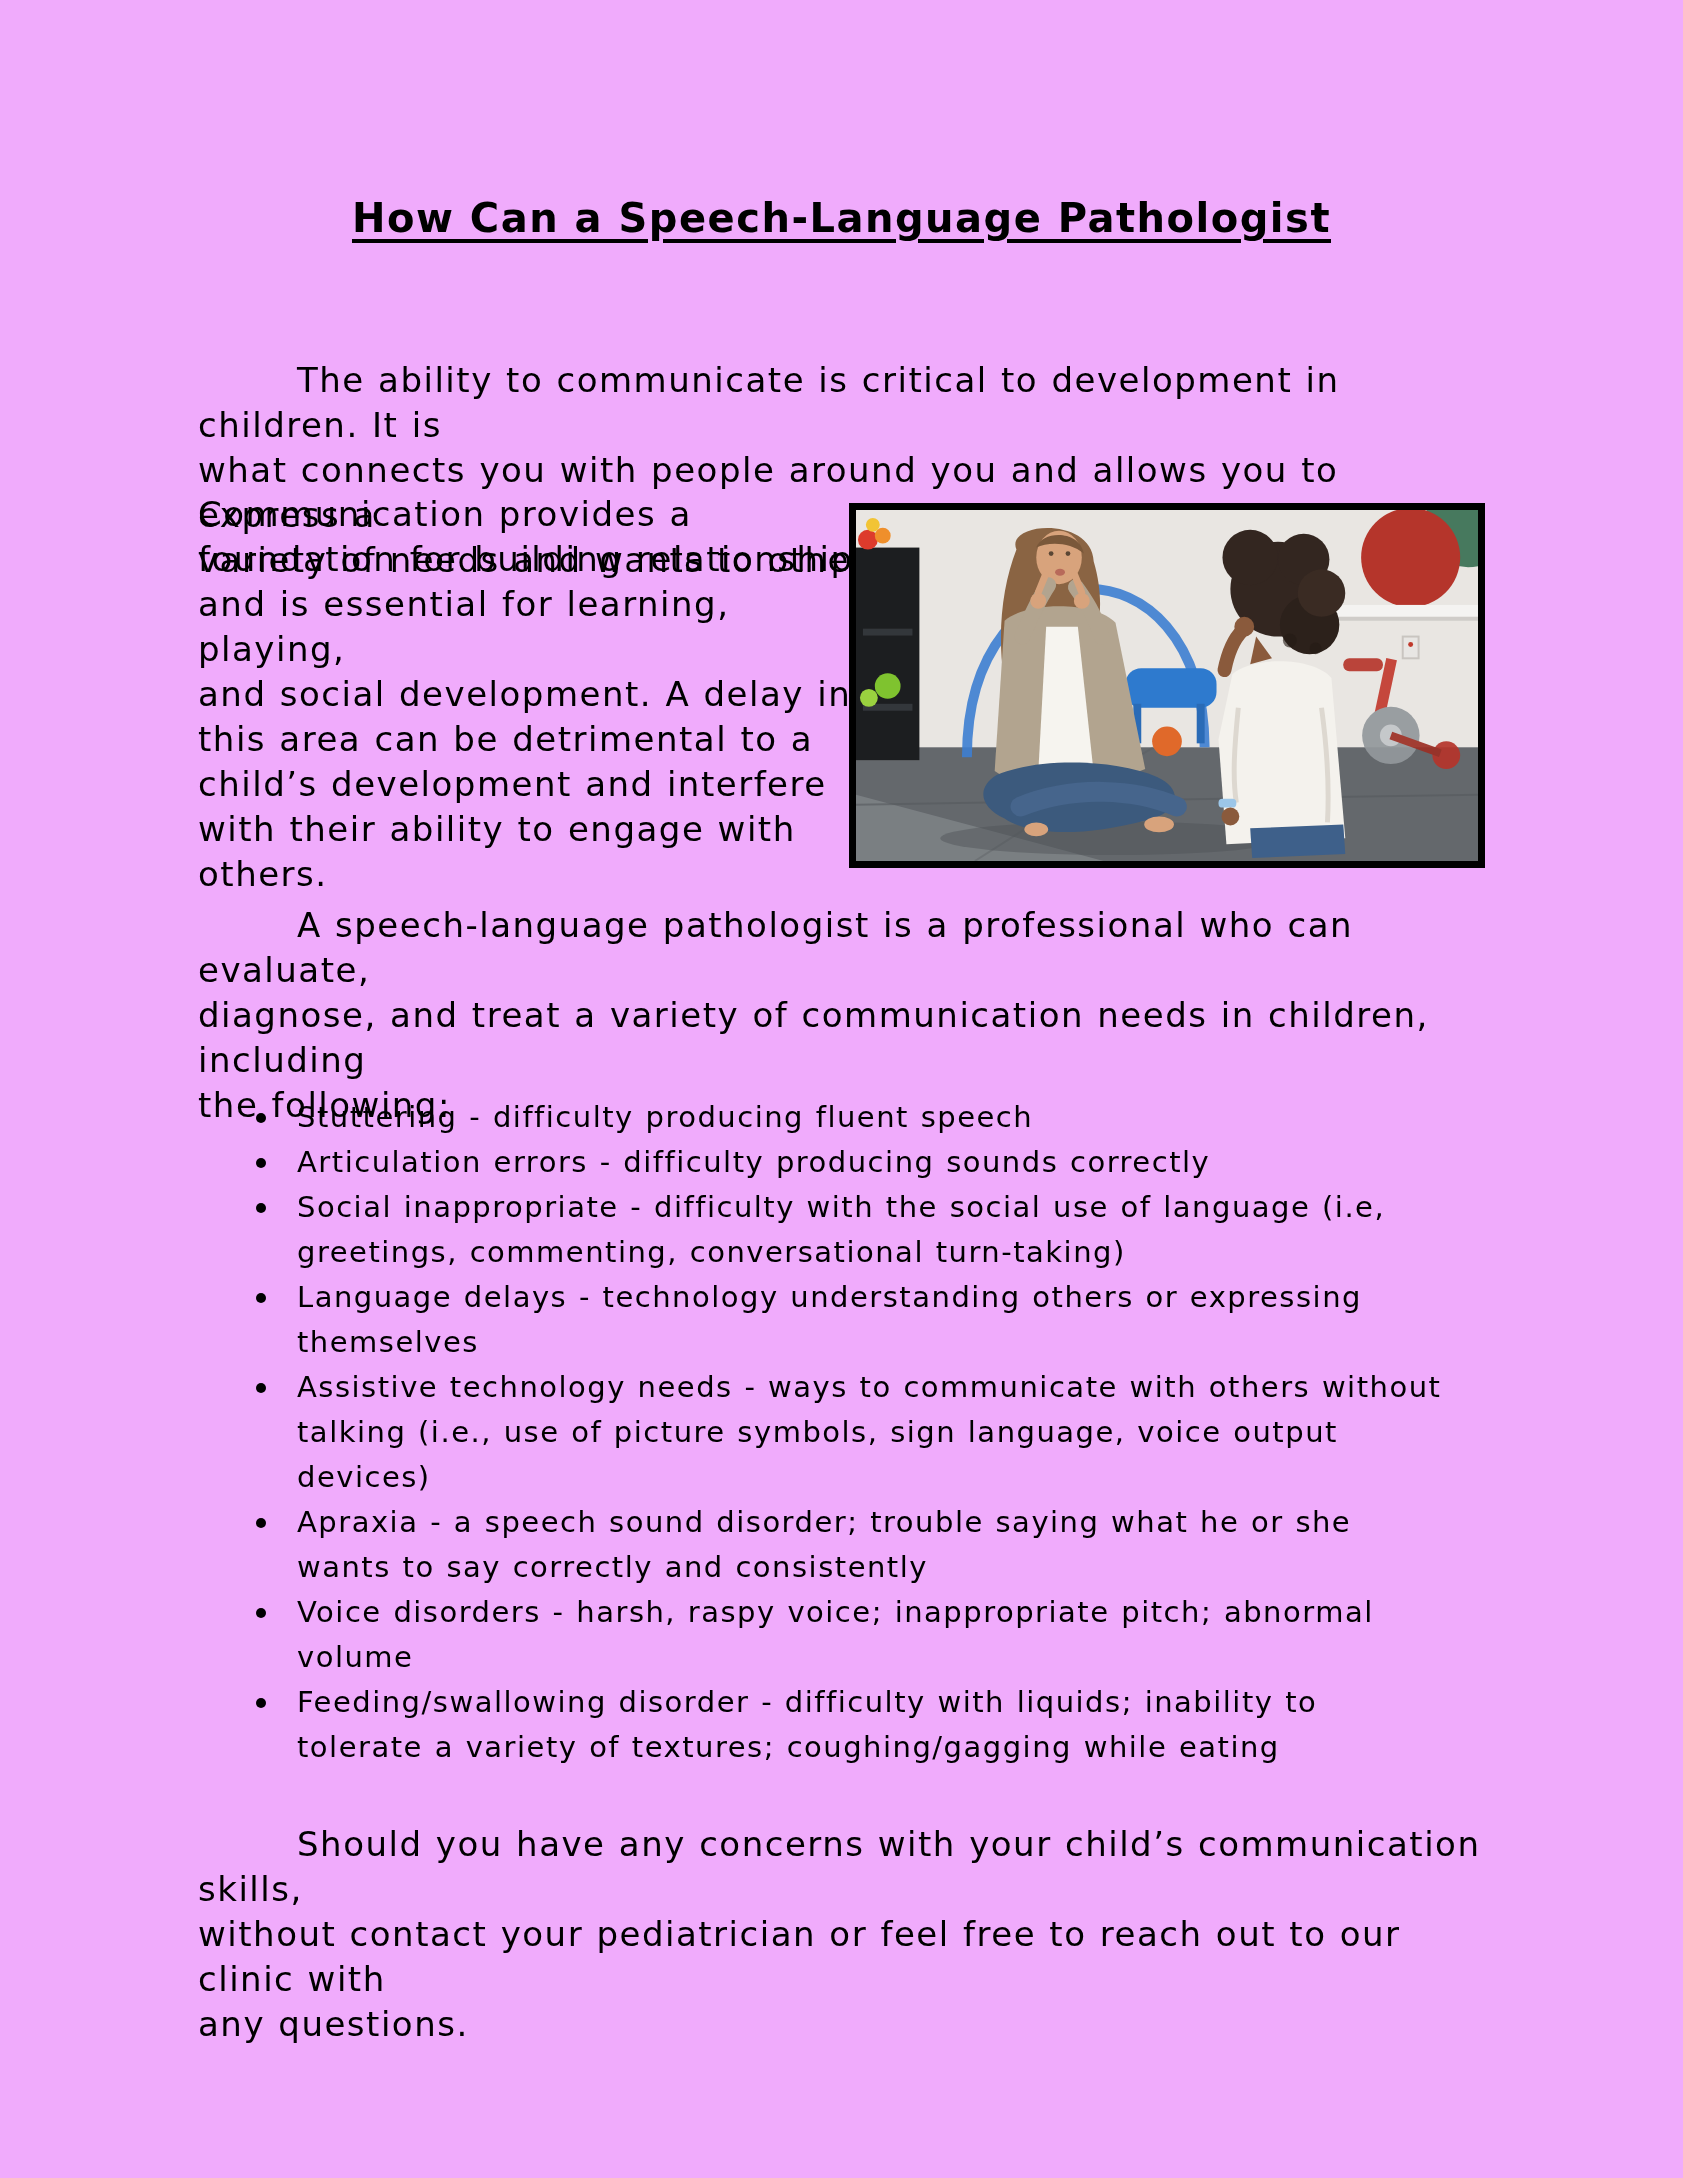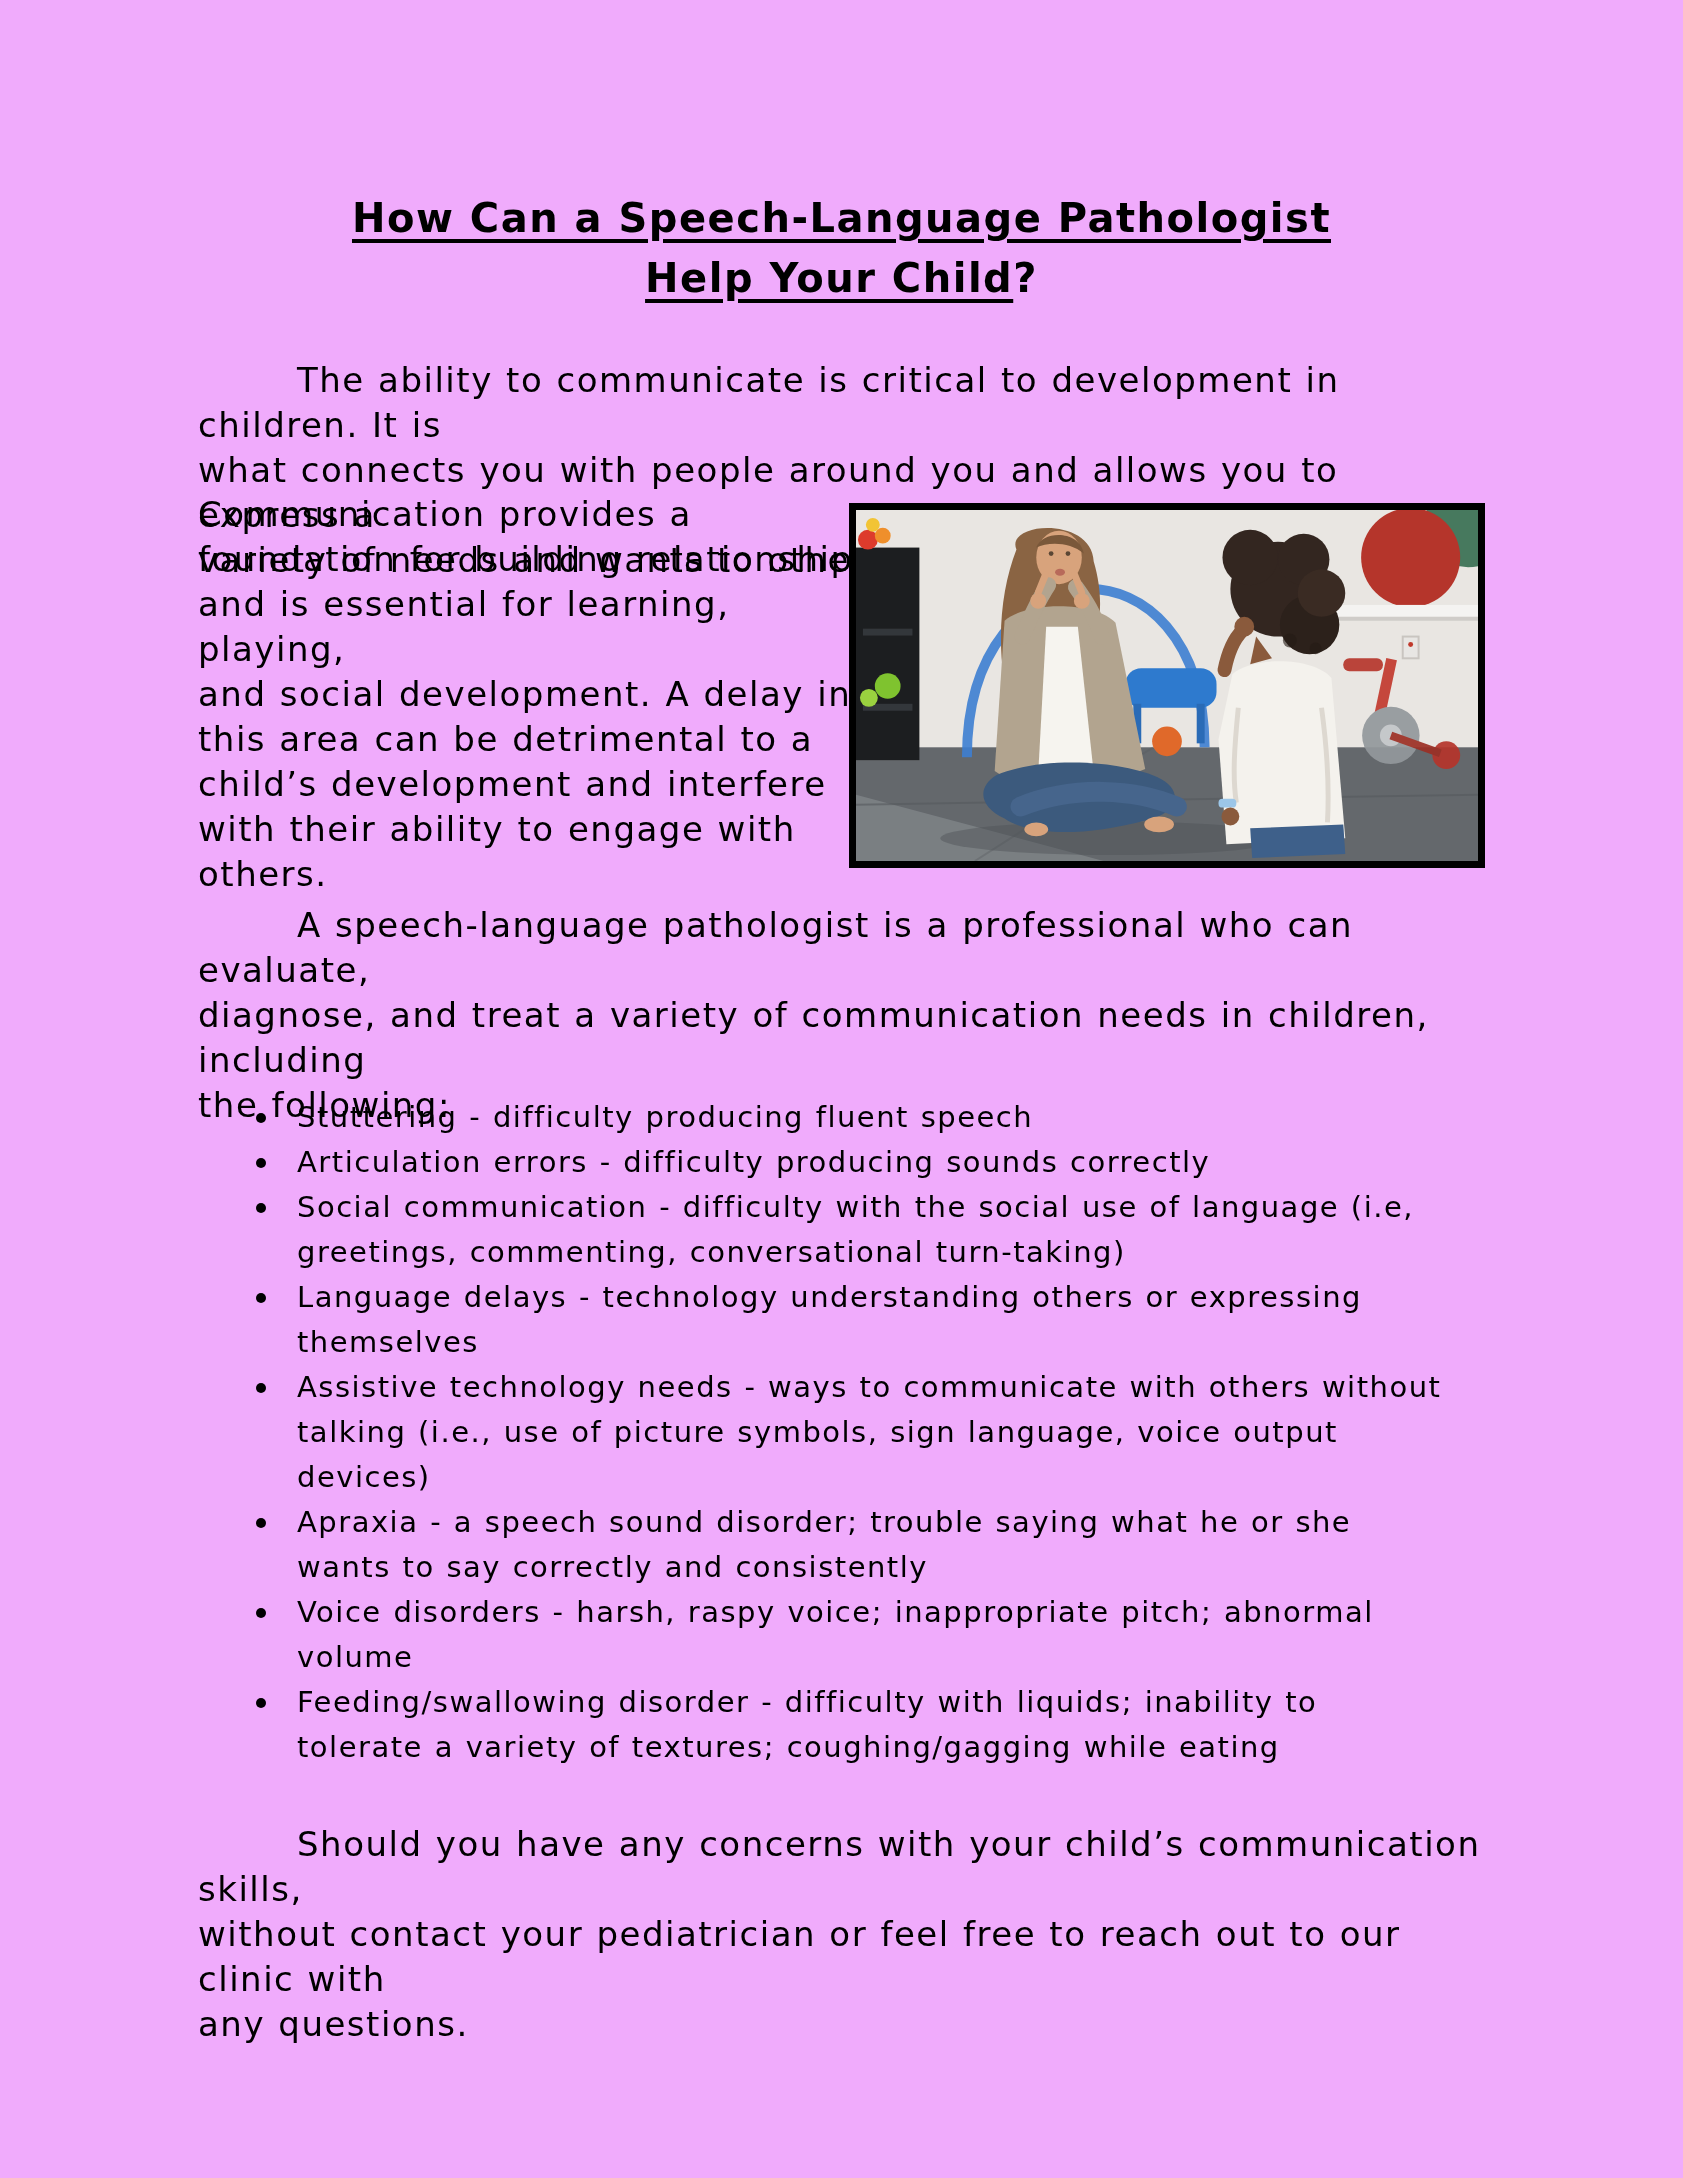--- a/index.html
+++ b/index.html
@@ -75,21 +75,20 @@
   }
   figure.photo svg { display: block; width: 100%; height: 100%; }
 </style>
 </head>
 <body>
 
 <div class="page">
 
   <div class="doc-title">
     <div><span class="u">How Can a Speech-Language Pathologist</span></div>
-    <div><span class="u">Help Your Child</span><span>?</span></div>
   </div>
 
   <div class="body-text indent p1a">The ability to communicate is critical to development in children. It is
 what connects you with people around you and allows you to express a
 variety of needs and wants to others.</div>
 
   <div class="body-text p1b">Communication provides a
 foundation for building relationships
 and is essential for learning, playing,
 and social development. A delay in
@@ -188,21 +187,21 @@
     </svg>
   </figure>
 
   <div class="body-text indent p2">A speech-language pathologist is a professional who can evaluate,
 diagnose, and treat a variety of communication needs in children, including
 the following:</div>
 
   <ul class="bullet-list">
       <li>Stuttering - difficulty producing fluent speech</li>
       <li>Articulation errors - difficulty producing sounds correctly</li>
-      <li>Social communication - difficulty with the social use of language (i.e,
+      <li>Social inappropriate - difficulty with the social use of language (i.e,
 greetings, commenting, conversational turn-taking)</li>
       <li>Language delays - technology understanding others or expressing
 themselves</li>
       <li>Assistive technology needs - ways to communicate with others without
 talking (i.e., use of picture symbols, sign language, voice output
 devices)</li>
       <li>Apraxia - a speech sound disorder; trouble saying what he or she
 wants to say correctly and consistently</li>
       <li>Voice disorders - harsh, raspy voice; inappropriate pitch; abnormal
 volume</li>

